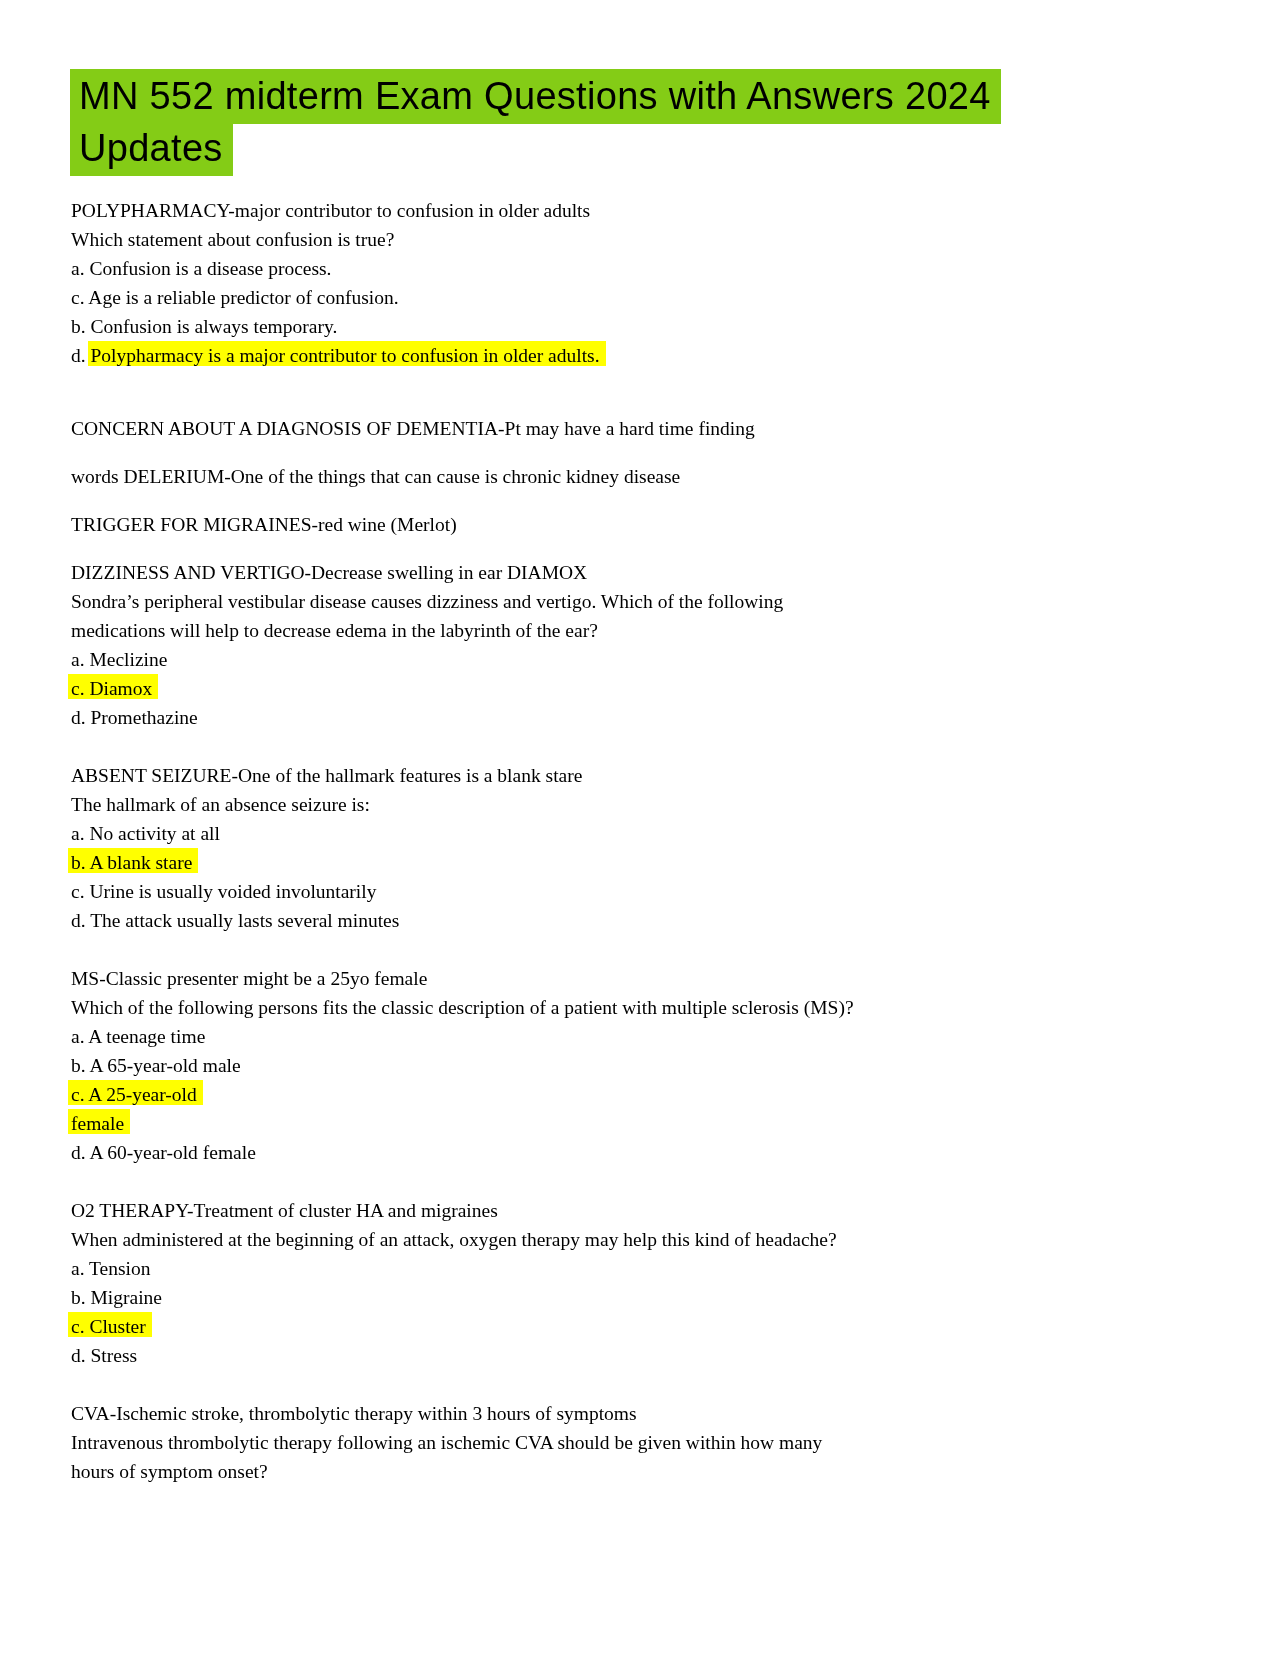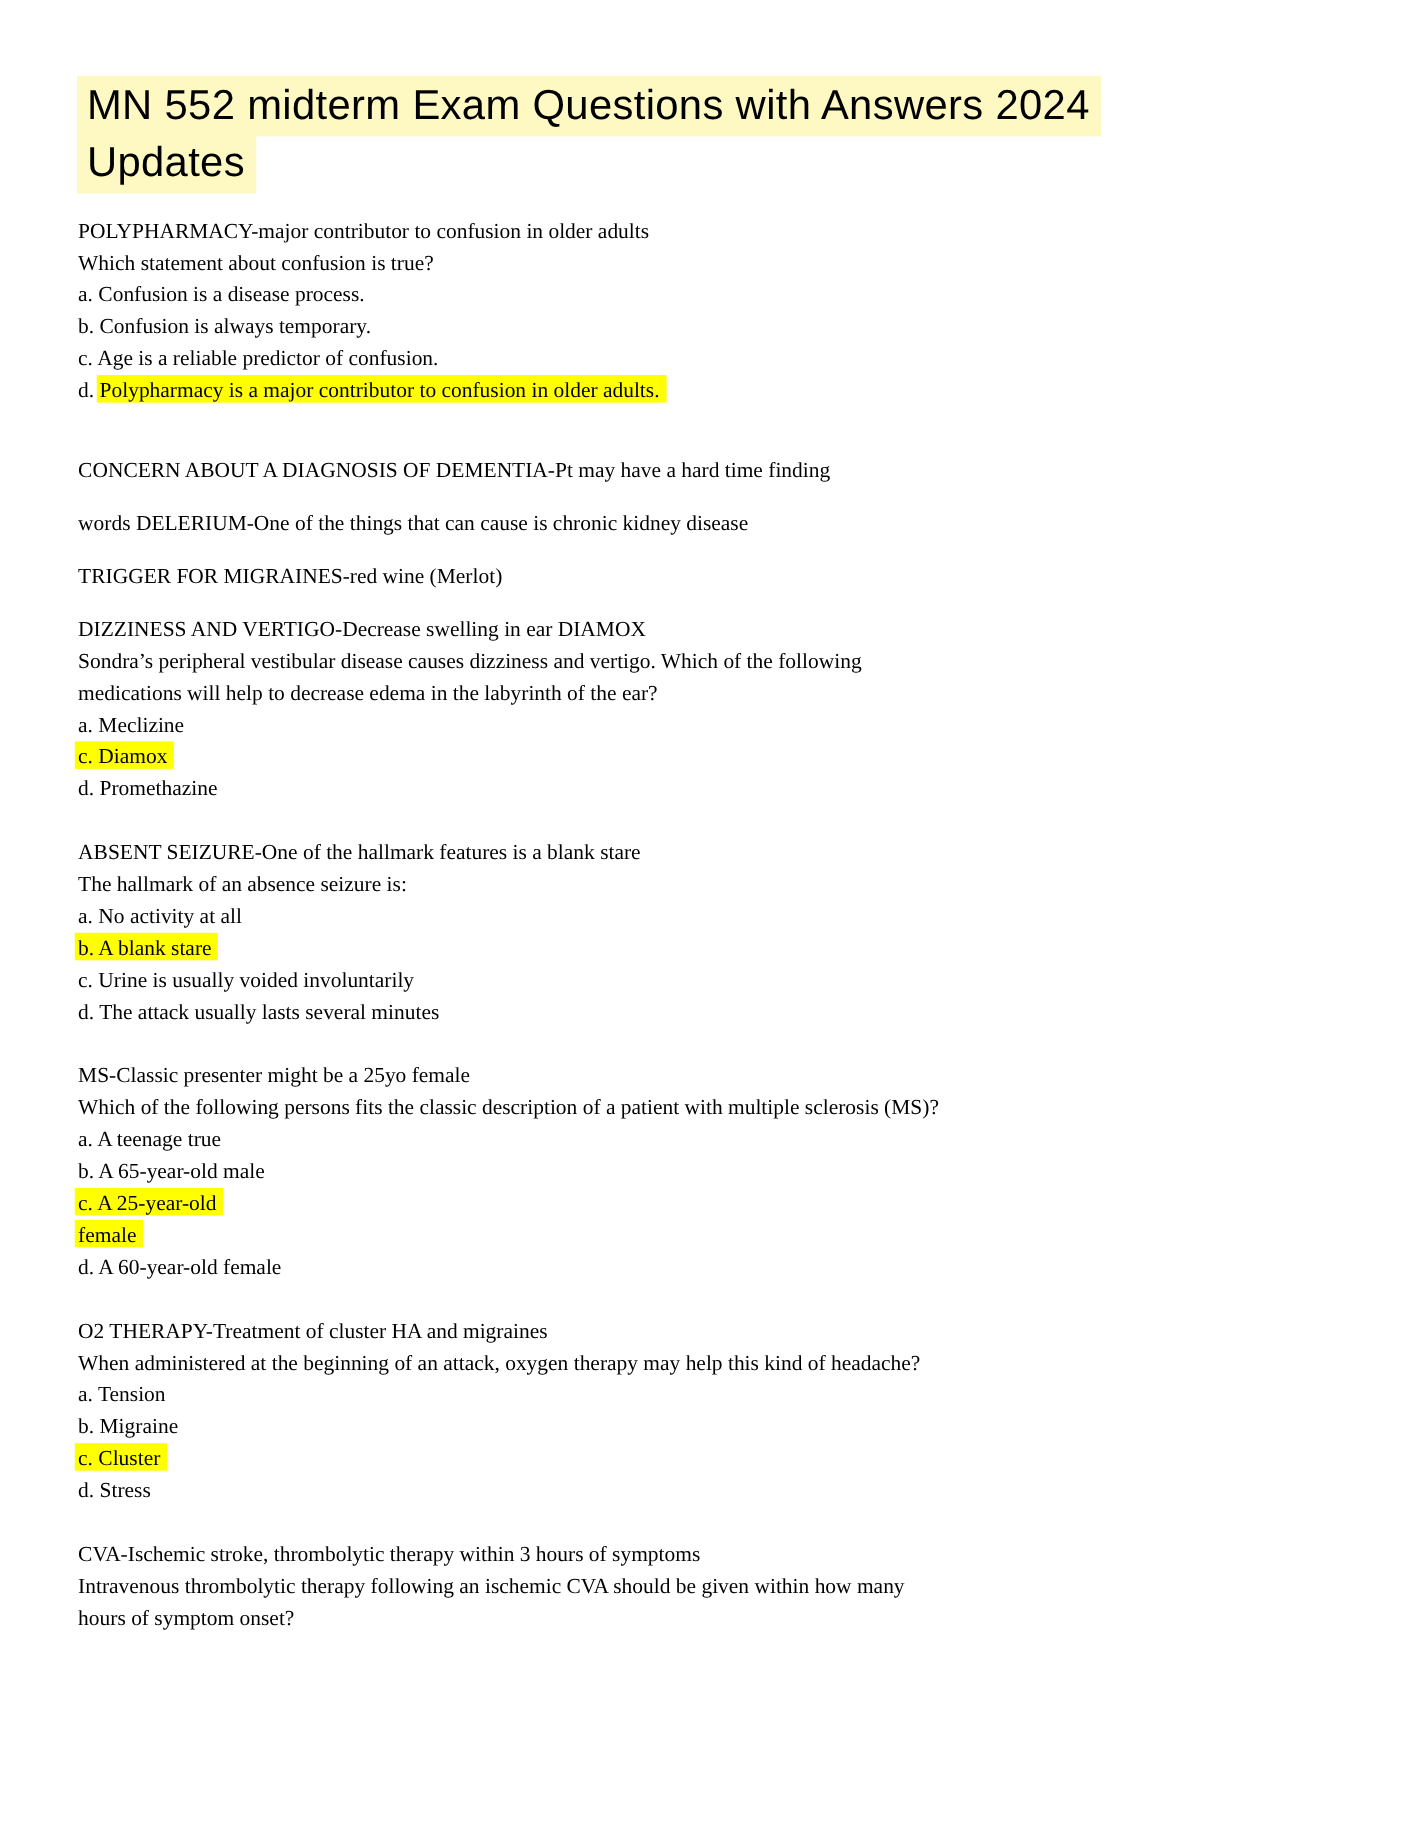--- a/index.html
+++ b/index.html
@@ -22,21 +22,21 @@
     background: #ffffff;
   }
   .doc-title {
     margin: 0 0 22px 0;
     font-size: 38px;
     font-weight: 400;
     letter-spacing: 0.3px;
     line-height: 52px;
   }
   .title-hl {
-    background: #fef9c3;
+    background: #84cc16;
     margin-left: -1px;
     padding: 6px 10px 7px 9px;
   }
   .line {
     font-size: 19.5px;
     line-height: 29px;
     white-space: nowrap;
     font-family: Liberation Serif, serif;
   }
   .hl {
@@ -53,22 +53,22 @@
 <body>
 
 <div class="page">
 
   <h1 class="doc-title"><span class="title-hl">MN 552 midterm Exam Questions with Answers 2024</span><br><span class="title-hl">Updates</span></h1>
 
   <section class="block">
     <div class="line">POLYPHARMACY-major contributor to confusion in older adults</div>
     <div class="line">Which statement about confusion is true?</div>
     <div class="line">a. Confusion is a disease process.</div>
+    <div class="line">c. Age is a reliable predictor of confusion.</div>
     <div class="line">b. Confusion is always temporary.</div>
-    <div class="line">c. Age is a reliable predictor of confusion.</div>
     <div class="line"><span>d. </span><span class="hl">Polypharmacy is a major contributor to confusion in older adults.</span></div>
   </section>
 
   <div class="line mt-large">CONCERN ABOUT A DIAGNOSIS OF DEMENTIA-Pt may have a hard time finding</div>
   <div class="line mt-note">words DELERIUM-One of the things that can cause is chronic kidney disease</div>
   <div class="line mt-note">TRIGGER FOR MIGRAINES-red wine (Merlot)</div>
 
   <section class="block mt-note">
     <div class="line">DIZZINESS AND VERTIGO-Decrease swelling in ear DIAMOX</div>
     <div class="line">Sondra’s peripheral vestibular disease causes dizziness and vertigo. Which of the following</div>
@@ -83,21 +83,21 @@
     <div class="line">The hallmark of an absence seizure is:</div>
     <div class="line">a. No activity at all</div>
     <div class="line"><span class="hl">b. A blank stare</span></div>
     <div class="line">c. Urine is usually voided involuntarily</div>
     <div class="line">d. The attack usually lasts several minutes</div>
   </section>
 
   <section class="block mt-q">
     <div class="line">MS-Classic presenter might be a 25yo female</div>
     <div class="line">Which of the following persons fits the classic description of a patient with multiple sclerosis (MS)?</div>
-    <div class="line">a. A teenage true</div>
+    <div class="line">a. A teenage time</div>
     <div class="line">b. A 65-year-old male</div>
     <div class="line"><span class="hl">c. A 25-year-old</span></div>
     <div class="line"><span class="hl">female</span></div>
     <div class="line">d. A 60-year-old female</div>
   </section>
 
   <section class="block mt-q">
     <div class="line">O2 THERAPY-Treatment of cluster HA and migraines</div>
     <div class="line">When administered at the beginning of an attack, oxygen therapy may help this kind of headache?</div>
     <div class="line">a. Tension</div>

